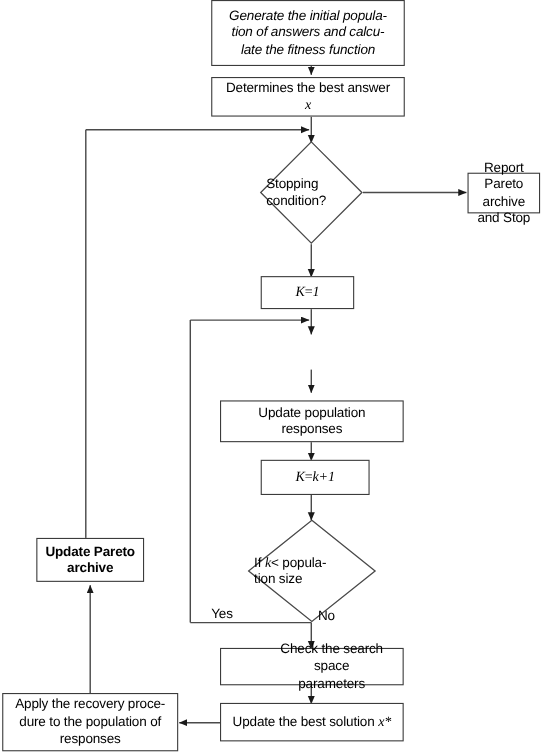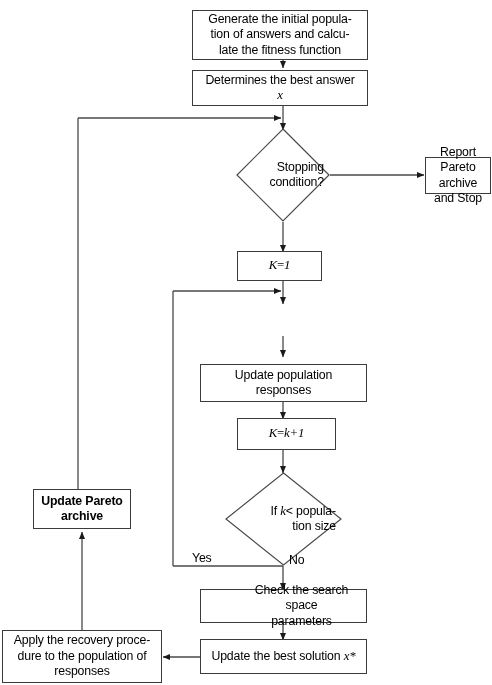--- a/index.html
+++ b/index.html
@@ -39,21 +39,21 @@
     align-items: center;
     justify-content: center;
   }
   .diamond-shape {
     position: absolute;
     left: 0; top: 0; right: 0; bottom: 0;
   }
   .diamond-label {
     position: relative;
     z-index: 2;
-    text-align: right;
+    text-align: left;
     font-size: 12.3px;
     line-height: 15.5px;
     letter-spacing: -0.15px;
     width: 100%;
     padding: 0 6px;
     box-sizing: border-box;
   }
   .edge-label {
     position: absolute;
     font-size: 12.3px;
@@ -110,21 +110,21 @@
       <path d="M283,566 L283,590" marker-end="url(#arrow)"></path>
 
       <path d="M283,623 L283,640" marker-end="url(#arrow)"></path>
 
       <path d="M200,657 L163,657" marker-end="url(#arrow)"></path>
 
       <path d="M82,630 L82,532" marker-end="url(#arrow)"></path>
     </g>
   </svg>
 
-  <div class="node" style="left:192px; top:10px; width:176px; height:50px;">
+  <div class="node" style="left:192px; top:0; width:176px; height:60px;font-style:italic;">
     <span class="txt">
       <span>Generate the initial popula-</span><br>
       <span>tion of answers and calcu-</span><br>
       <span>late the fitness function</span>
     </span>
   </div>
 
   <div class="node" style="left:192px; top:70px; width:176px; height:36px;">
     <span class="txt">
       <span>Determines the best answer</span><br>

